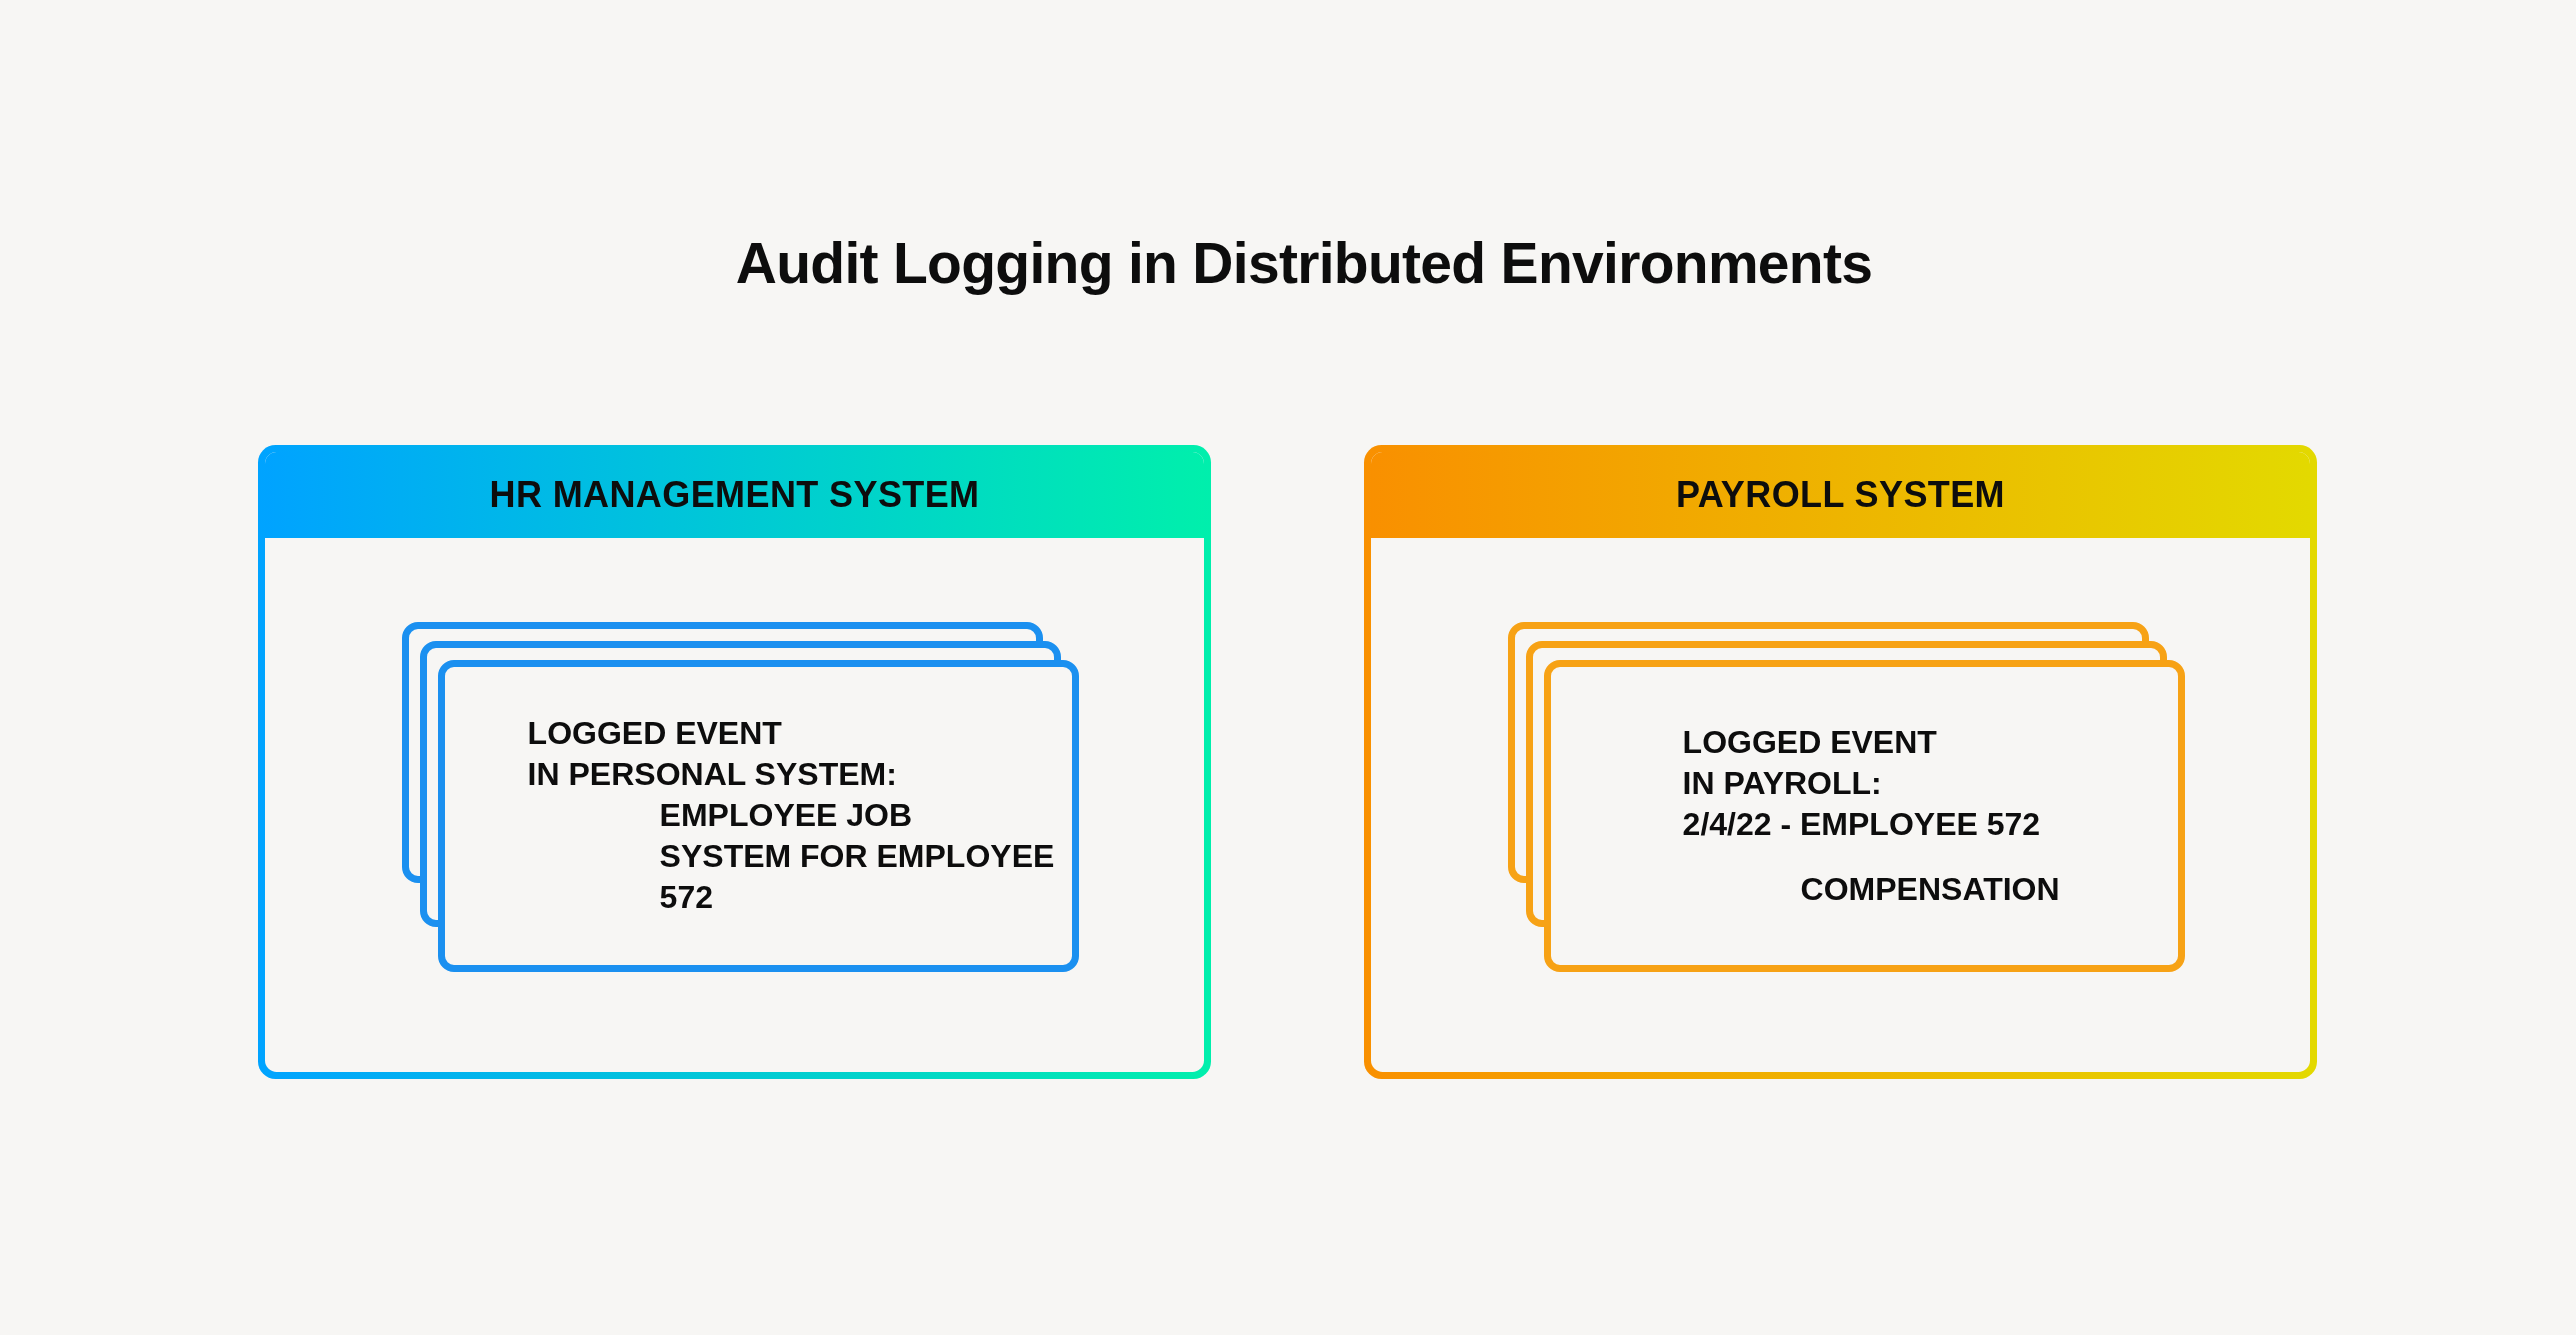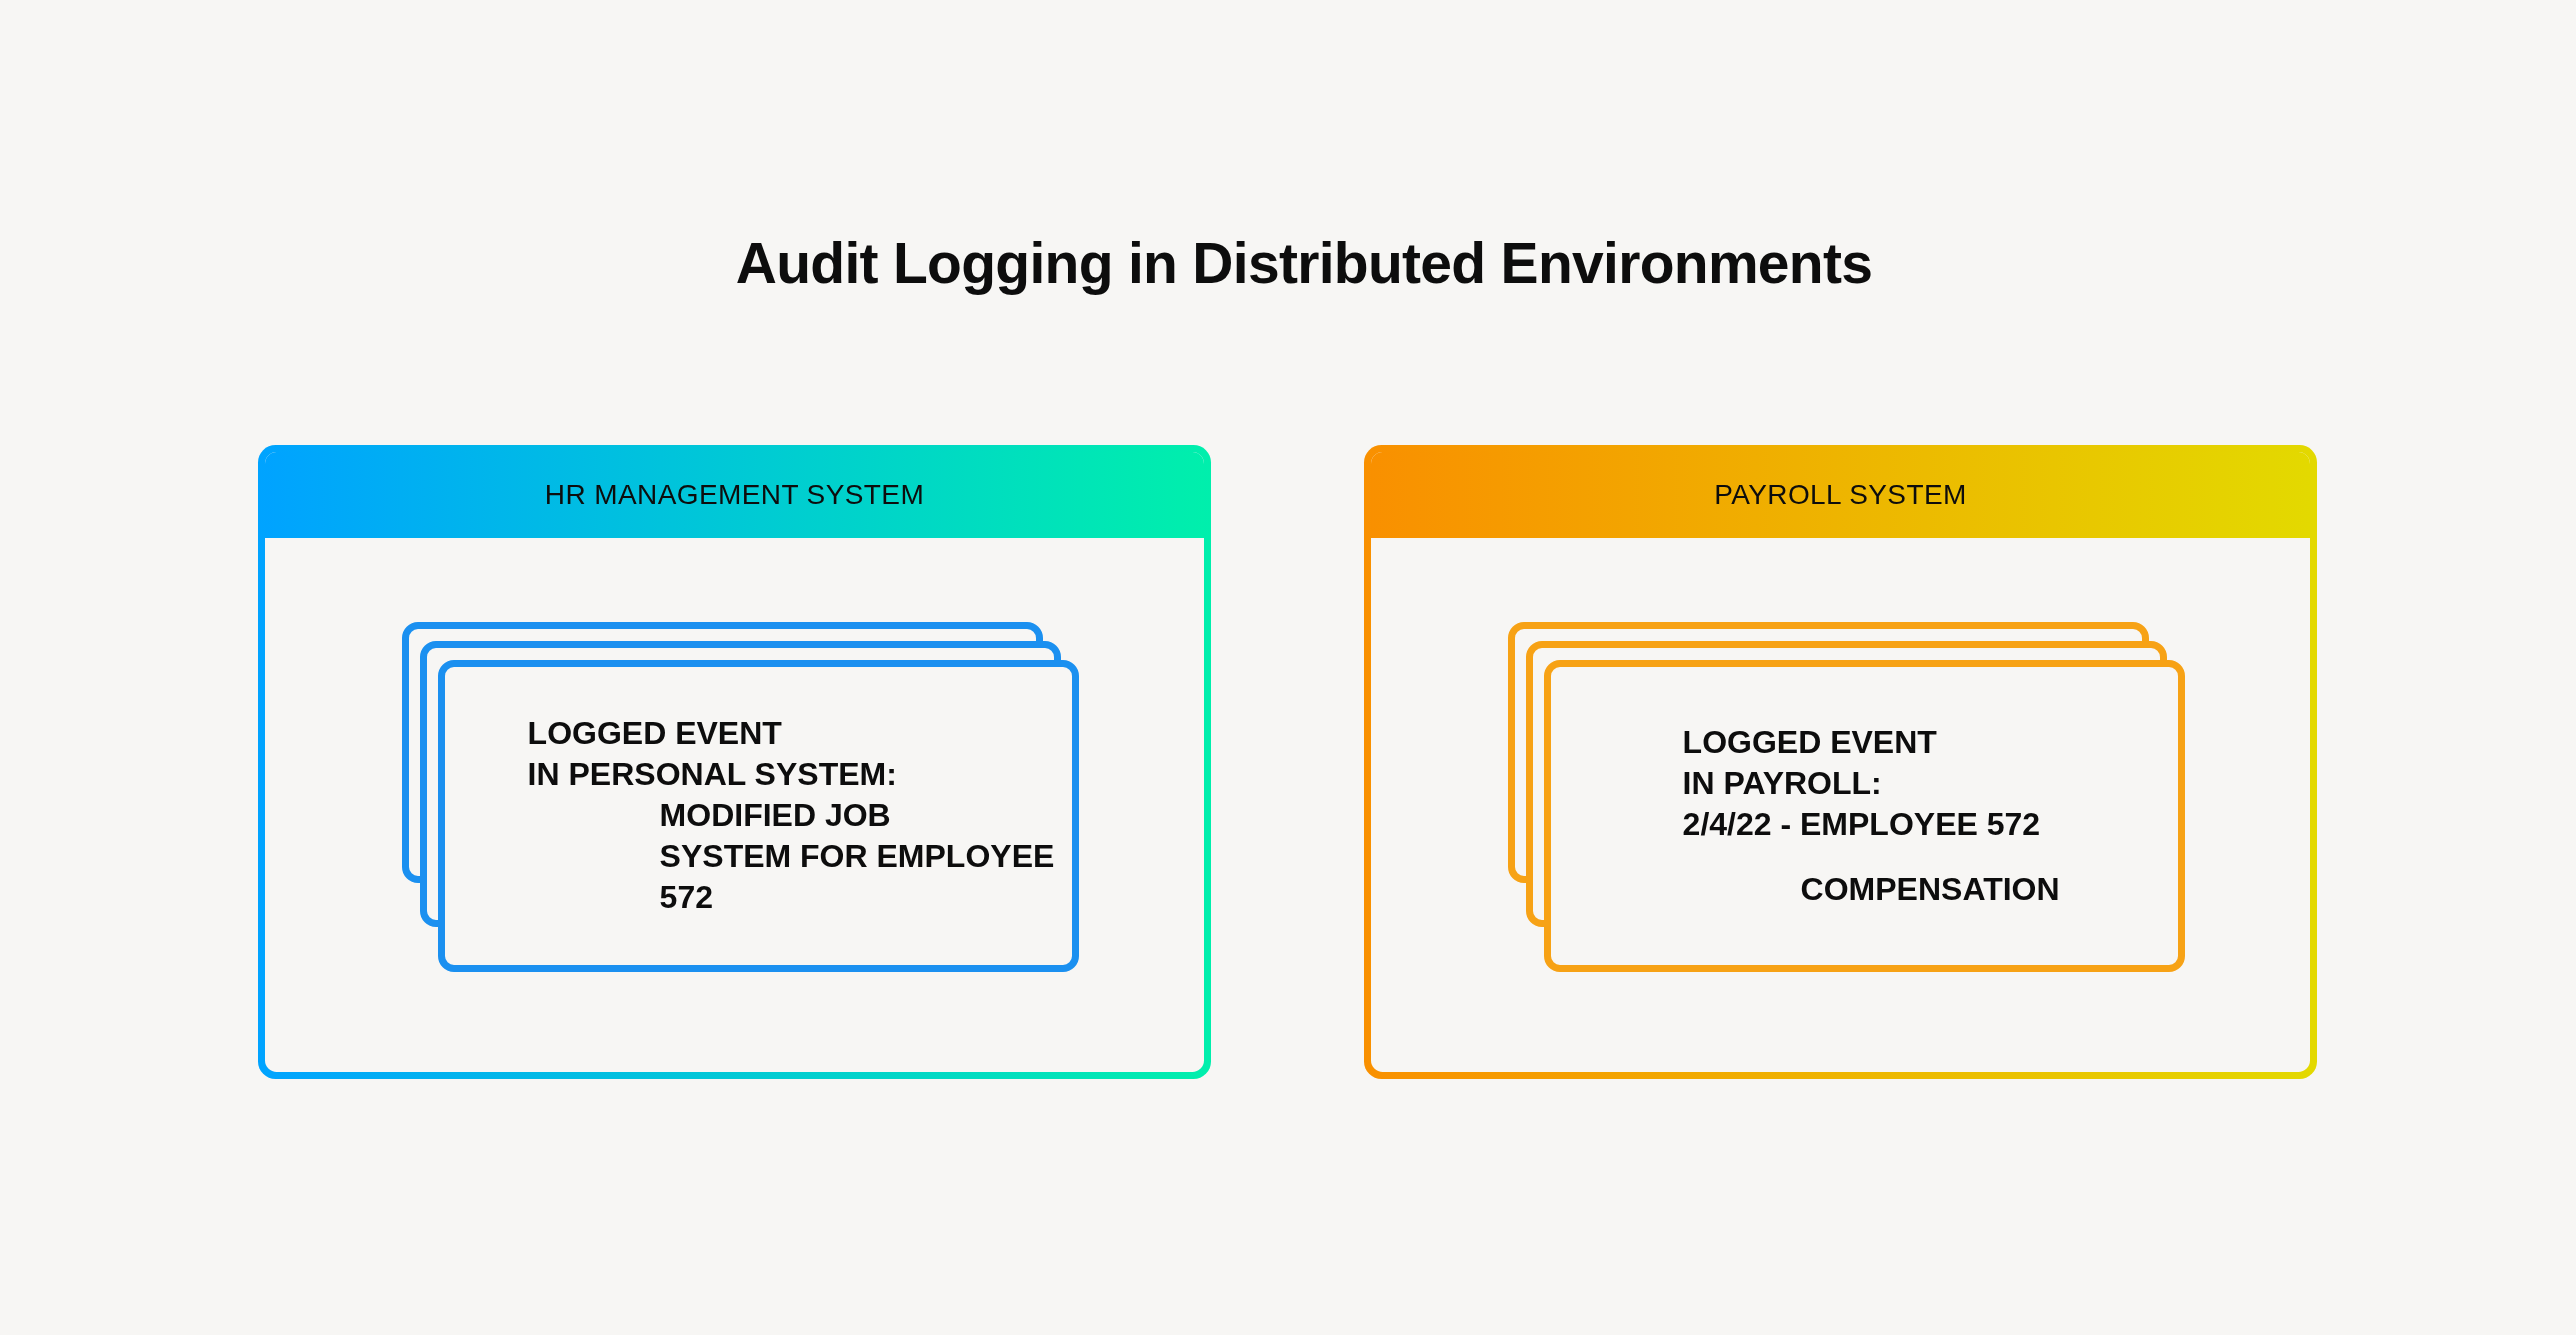--- a/index.html
+++ b/index.html
@@ -52,22 +52,22 @@
     height: 100%;
     background: var(--background, #F7F6F4);
     border-radius: 11.7px;
     overflow: hidden;
   }
   .panel-header {
     height: 86px;
     display: flex;
     align-items: center;
     justify-content: center;
-    font-size: 28px;
-    font-weight: normal;
+    font-size: 36px;
+    font-weight: bold;
     letter-spacing: 0.4px;
     color: var(--text, #0D0D0D);
   }
   .panel-hr .panel-header {
     background: linear-gradient(90deg, var(--hr-gradient-start, #00A3FF), var(--hr-gradient-end, #00EFAC));
   }
   .panel-payroll .panel-header {
     background: linear-gradient(90deg, var(--payroll-gradient-start, #F99000), var(--payroll-gradient-end, #E3D900));
   }
 
@@ -115,21 +115,21 @@
   <div class="panel panel-hr">
     <div class="panel-inner">
       <div class="panel-header">HR MANAGEMENT SYSTEM</div>
 
       <div class="card card-back"></div>
       <div class="card card-middle"></div>
       <div class="card card-front">
         <div class="log-text">
           <div class="log-line">LOGGED EVENT</div>
           <div class="log-line">IN PERSONAL SYSTEM:</div>
-          <div class="log-line indent">MODIFIED JOB</div>
+          <div class="log-line indent">EMPLOYEE JOB</div>
           <div class="log-line indent">SYSTEM FOR EMPLOYEE</div>
           <div class="log-line indent">572</div>
         </div>
       </div>
     </div>
   </div>
 
   <div class="panel panel-payroll">
     <div class="panel-inner">
       <div class="panel-header">PAYROLL SYSTEM</div>

